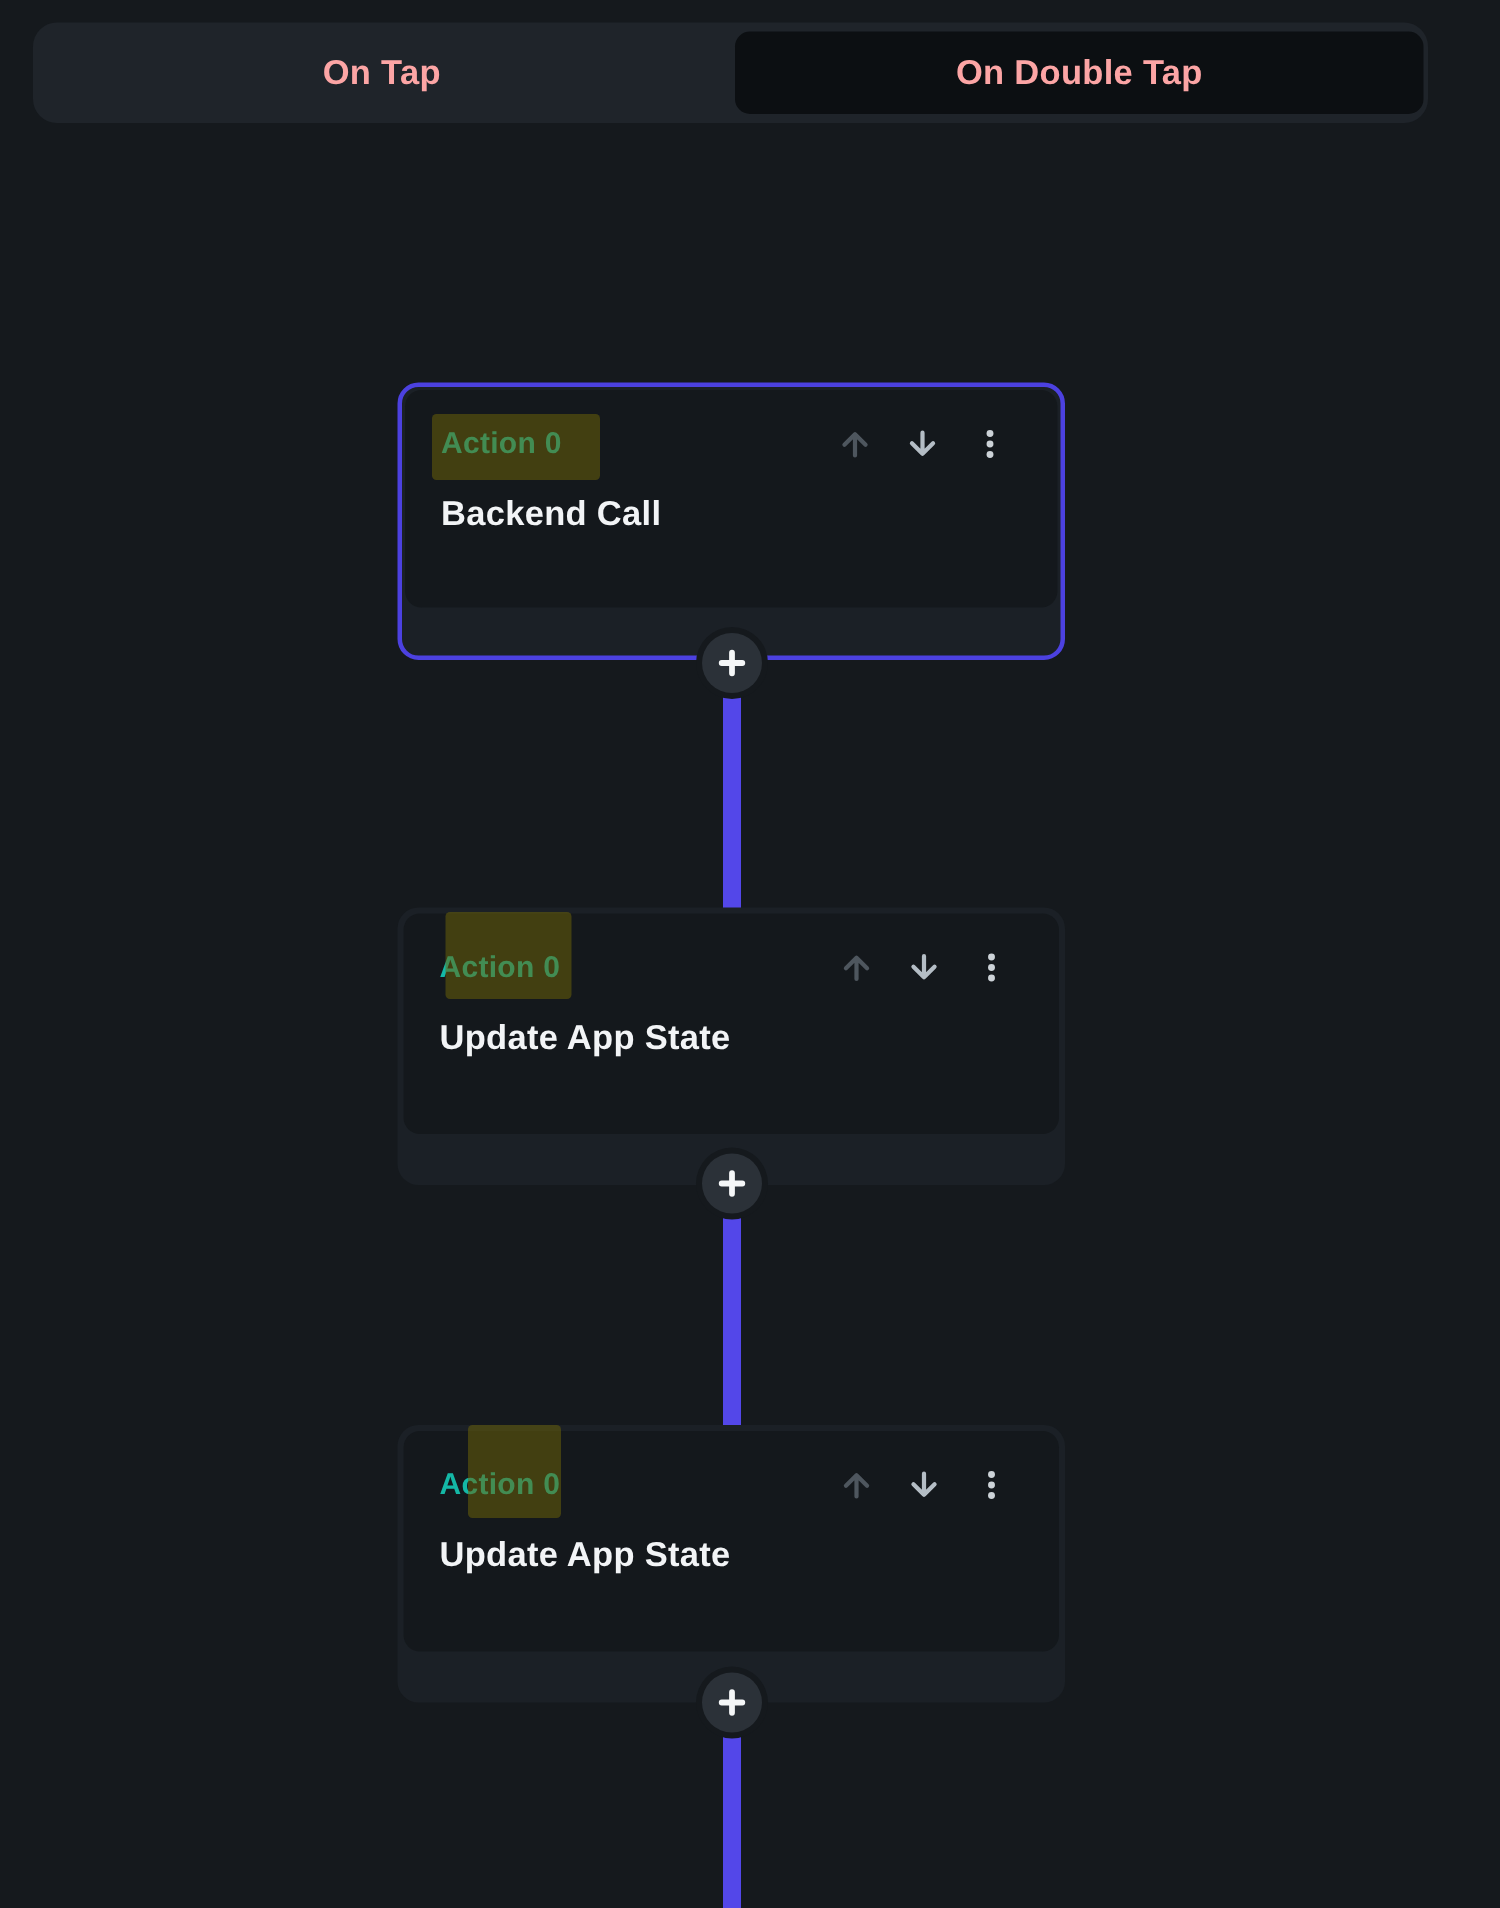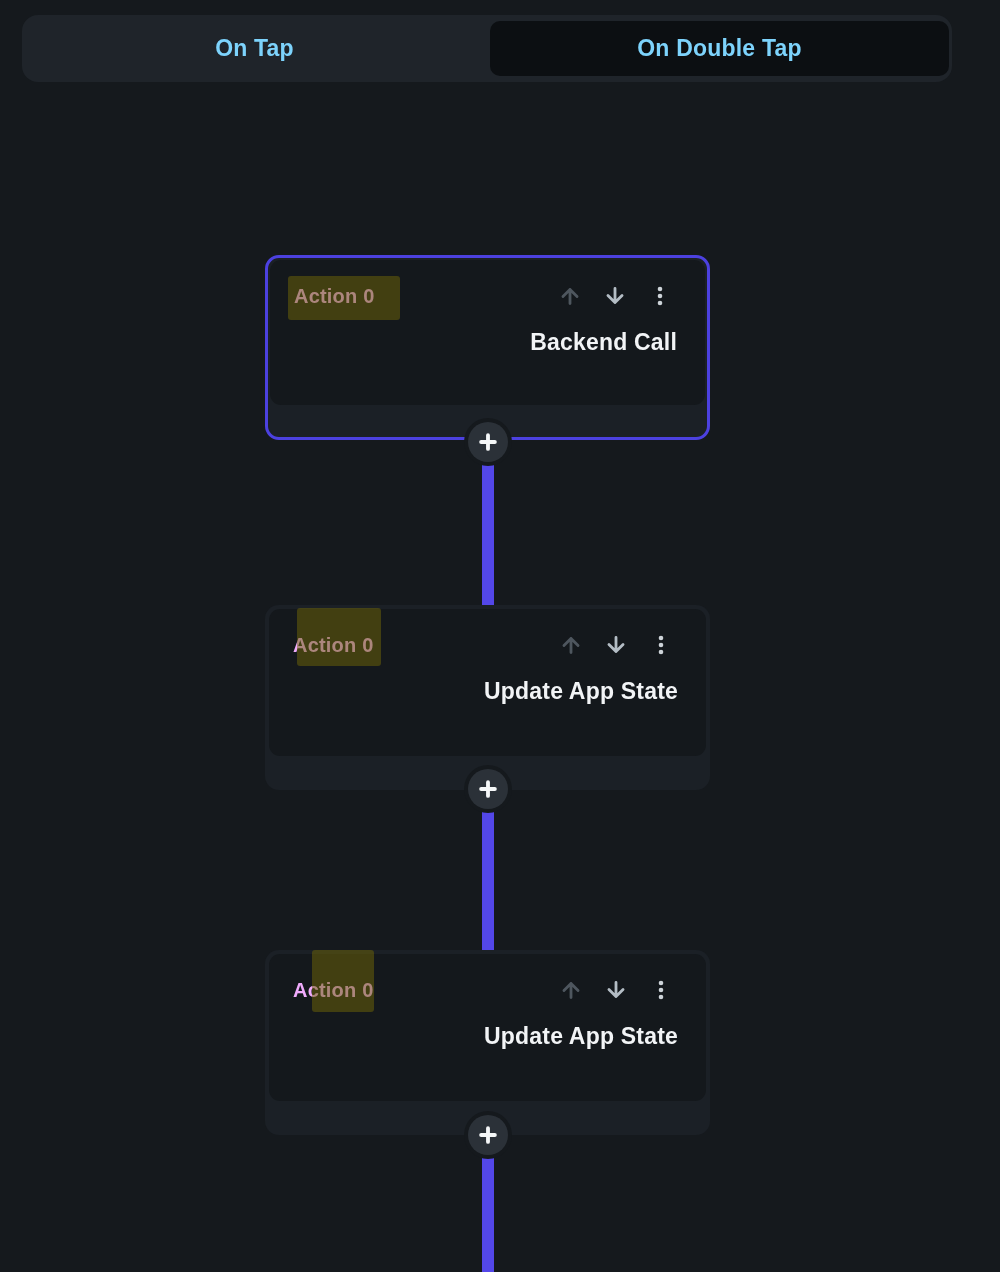--- a/index.html
+++ b/index.html
@@ -10,21 +10,21 @@
   }
 
   
   .tabbar {
     position:absolute; left:22px; top:15px; width:930px; height:67px;
     background:#1f242a; border-radius:16px;
     display:flex; align-items:stretch; z-index:10;
   }
   .tab {
     flex:1; display:flex; align-items:center; justify-content:center;
-    color:#7dd3fc; font-size:23px; font-weight:700; letter-spacing:.2px;
+    color:#fca5a5; font-size:23px; font-weight:700; letter-spacing:.2px;
     border-radius:10px; margin:6px 3px; cursor:pointer;
   }
   .tab.selected { background:#0c0f12; }
 
   
   .connector {
     position:absolute; left:482px; width:12px;
     background:#5347e9; z-index:1;
   }
   .connector-1 { top:440px; height:167px; }
@@ -43,31 +43,30 @@
 
   .card-inner {
     position:absolute; left:4px; right:4px; top:4px; bottom:34px;
     background:#14181c; border-radius:11px;
     padding:18px 28px 0 24px; box-sizing:border-box;
   }
   .card-1 .card-inner { left:2px; right:2px; top:2px; bottom:32px; }
 
   .card-head { display:flex; align-items:center; height:36px; }
   .action-label {
-    color:#f0abfc; font-size:20px; font-weight:600; letter-spacing:.2px;
+    color:#14b8a6; font-size:20px; font-weight:600; letter-spacing:.2px;
   }
   .head-spacer { flex:1; }
   .icon-btn {
     width:34px; height:34px; display:flex; align-items:center;
     justify-content:center; margin-left:11px; cursor:pointer; border-radius:6px;
   }
   .card-title {
     margin-top:15px; color:#f2f4f6; font-size:23px; font-weight:800;
     letter-spacing:.2px;
-    text-align:right;
   }
   .card-subtitle {
     margin-top:9px; color:#e8835c; font-size:18px; font-weight:700;
   }
 
   
   .hl {
     position:absolute; background:#6d6408; opacity:.52; border-radius:3px;
     pointer-events:none; z-index:4;
   }

